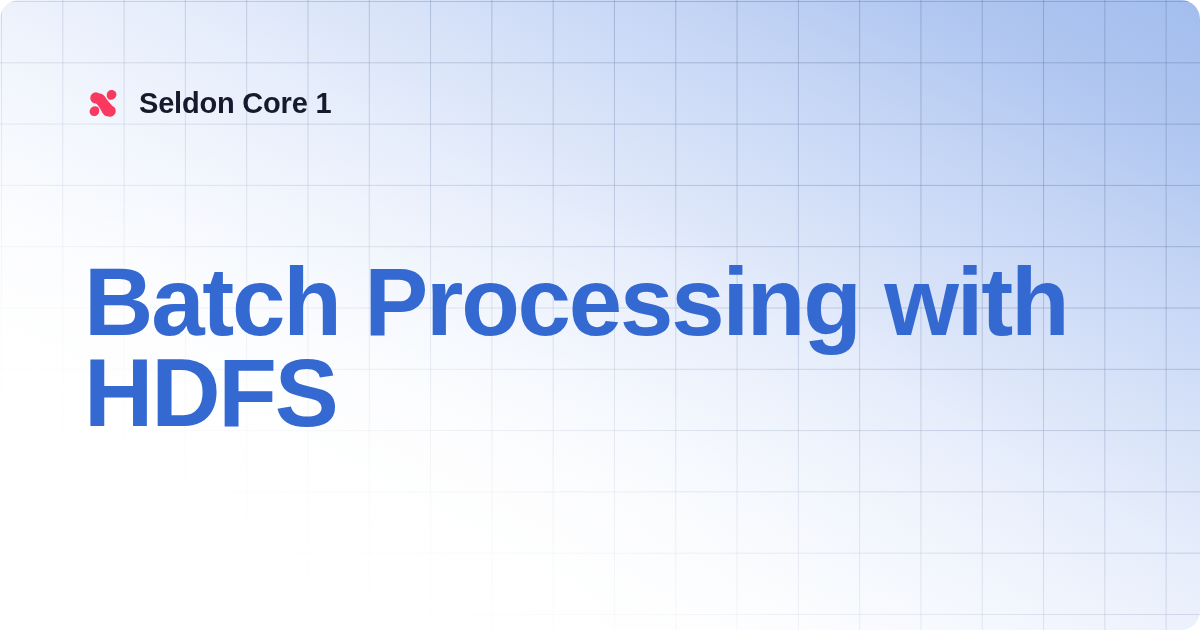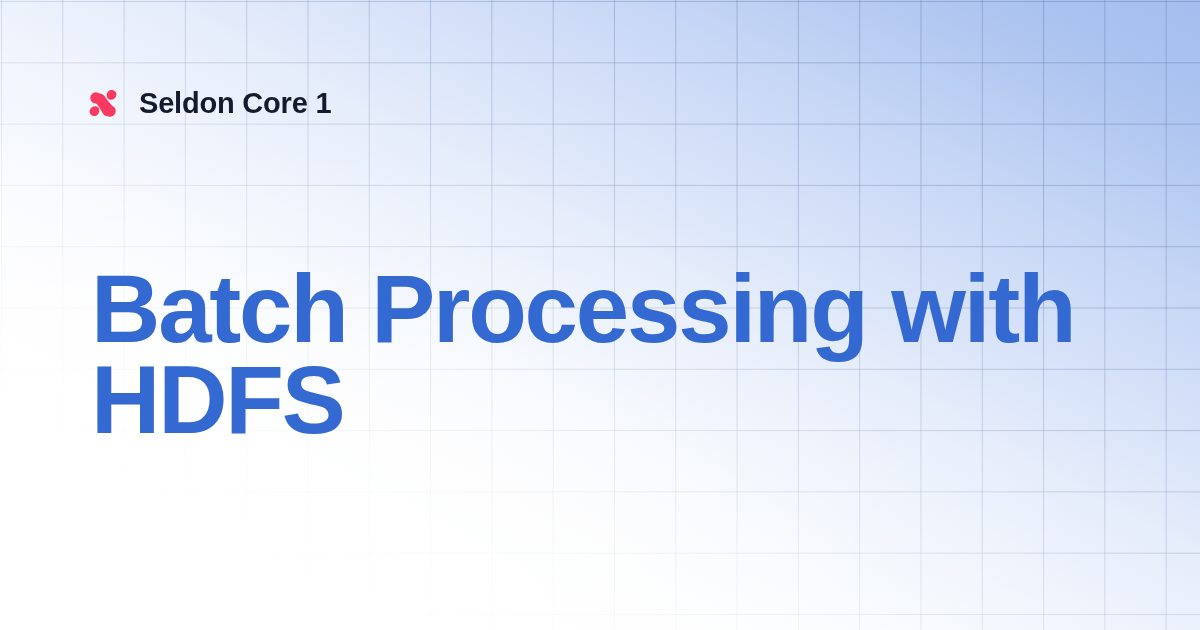--- a/index.html
+++ b/index.html
@@ -14,20 +14,21 @@
     font-family: "Liberation Sans", sans-serif;
     background: #ffffff;
   }
 
   #og-card {
     position: relative;
     width: 1200px;
     height: 630px;
     overflow: hidden;
     background: #ffffff;
+    border-radius: 19px;
   }
 
   
   .bg-gradient {
     position: absolute;
     inset: 0;
     background:
       linear-gradient(28deg,
         #ffffff 0%,
         #ffffff 22%,
@@ -104,21 +105,21 @@
     white-space: nowrap;
     line-height: 1;
   }
 
   
   .headline {
     position: absolute;
     left: 84px;
     top: 256px;
     width: 1010px;
-    margin: 7px;
+    margin: 0;
     font-size: 96px;
     font-weight: 700;
     line-height: 91px;
     letter-spacing: -2.2px;
     color: #3569d2;
   }
   .headline .line {
     display: block;
     white-space: nowrap;
   }

